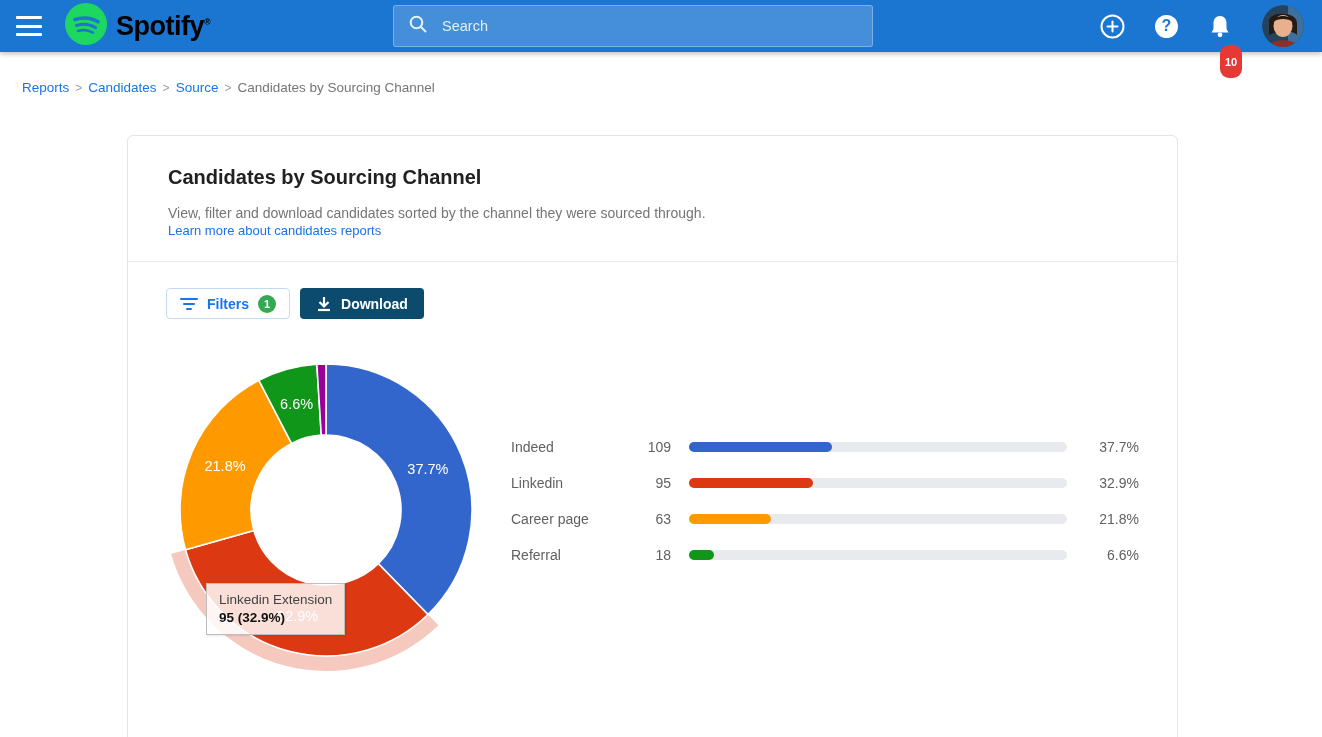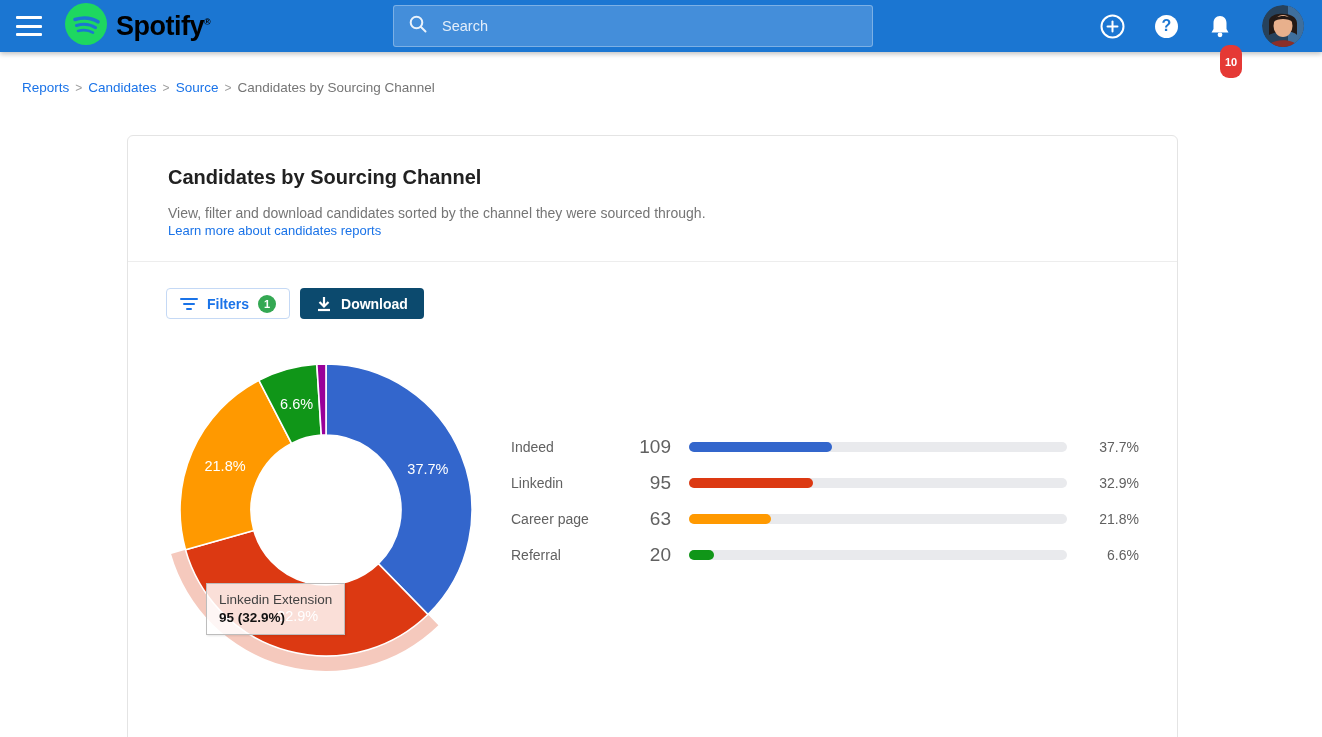--- a/index.html
+++ b/index.html
@@ -63,21 +63,21 @@
   .donut-wrap { position:relative; width:330px; height:330px; flex:none; margin-left:-5px; }
   .tooltip { position:absolute; left:45px; top:238px; z-index:3;
     background:rgba(255,255,255,.84); border:1px solid #bdbdbd;
     padding:8px 12px 9px; white-space:nowrap; box-shadow:1px 1px 2px rgba(0,0,0,.1); }
   .tooltip-title { font-size:13.5px; color:#424242;text-align:center; }
   .tooltip-value { font-size:13.5px; color:#111; font-weight:bold; margin-top:3px; }
 
   .bars { flex:1; margin-left:20px; margin-top:84px; }
   .bar-row { height:36px; display:flex; align-items:center; }
   .bar-label { width:112px; font-size:14px; color:#616161; }
-  .bar-count { width:48px; text-align:right; font-size:19px; color:#616161; margin-right:18px; }
+  .bar-count { width:48px; text-align:right; font-size:14px; color:#616161; margin-right:18px; }
   .bar-track { flex:1; height:10px; background:#e9eaed; border-radius:5px; position:relative; }
   .bar-fill { position:absolute; left:0; top:0; height:10px; border-radius:5px; }
   .bar-pct { width:58px; text-align:right; font-size:14px; color:#616161; margin-left:14px; }
 
   .slice-label { font-size:14.5px; fill:#ffffff; }
 </style>
 </head>
 <body>
 
 <header class="topbar">
@@ -228,21 +228,21 @@
             <div class="bar-row">
               <span class="bar-label">Career page</span>
               <span class="bar-count">63</span>
               <span class="bar-track">
                 <span class="bar-fill" style="width: 21.8%; background: rgb(255, 153, 0);"></span>
               </span>
               <span class="bar-pct">21.8%</span>
             </div>
             <div class="bar-row">
               <span class="bar-label">Referral</span>
-              <span class="bar-count">20</span>
+              <span class="bar-count">18</span>
               <span class="bar-track">
                 <span class="bar-fill" style="width: 6.6%; background: rgb(16, 150, 24);"></span>
               </span>
               <span class="bar-pct">6.6%</span>
             </div>
           </div>
       </div>
     </div>
   </section>
 </main>

